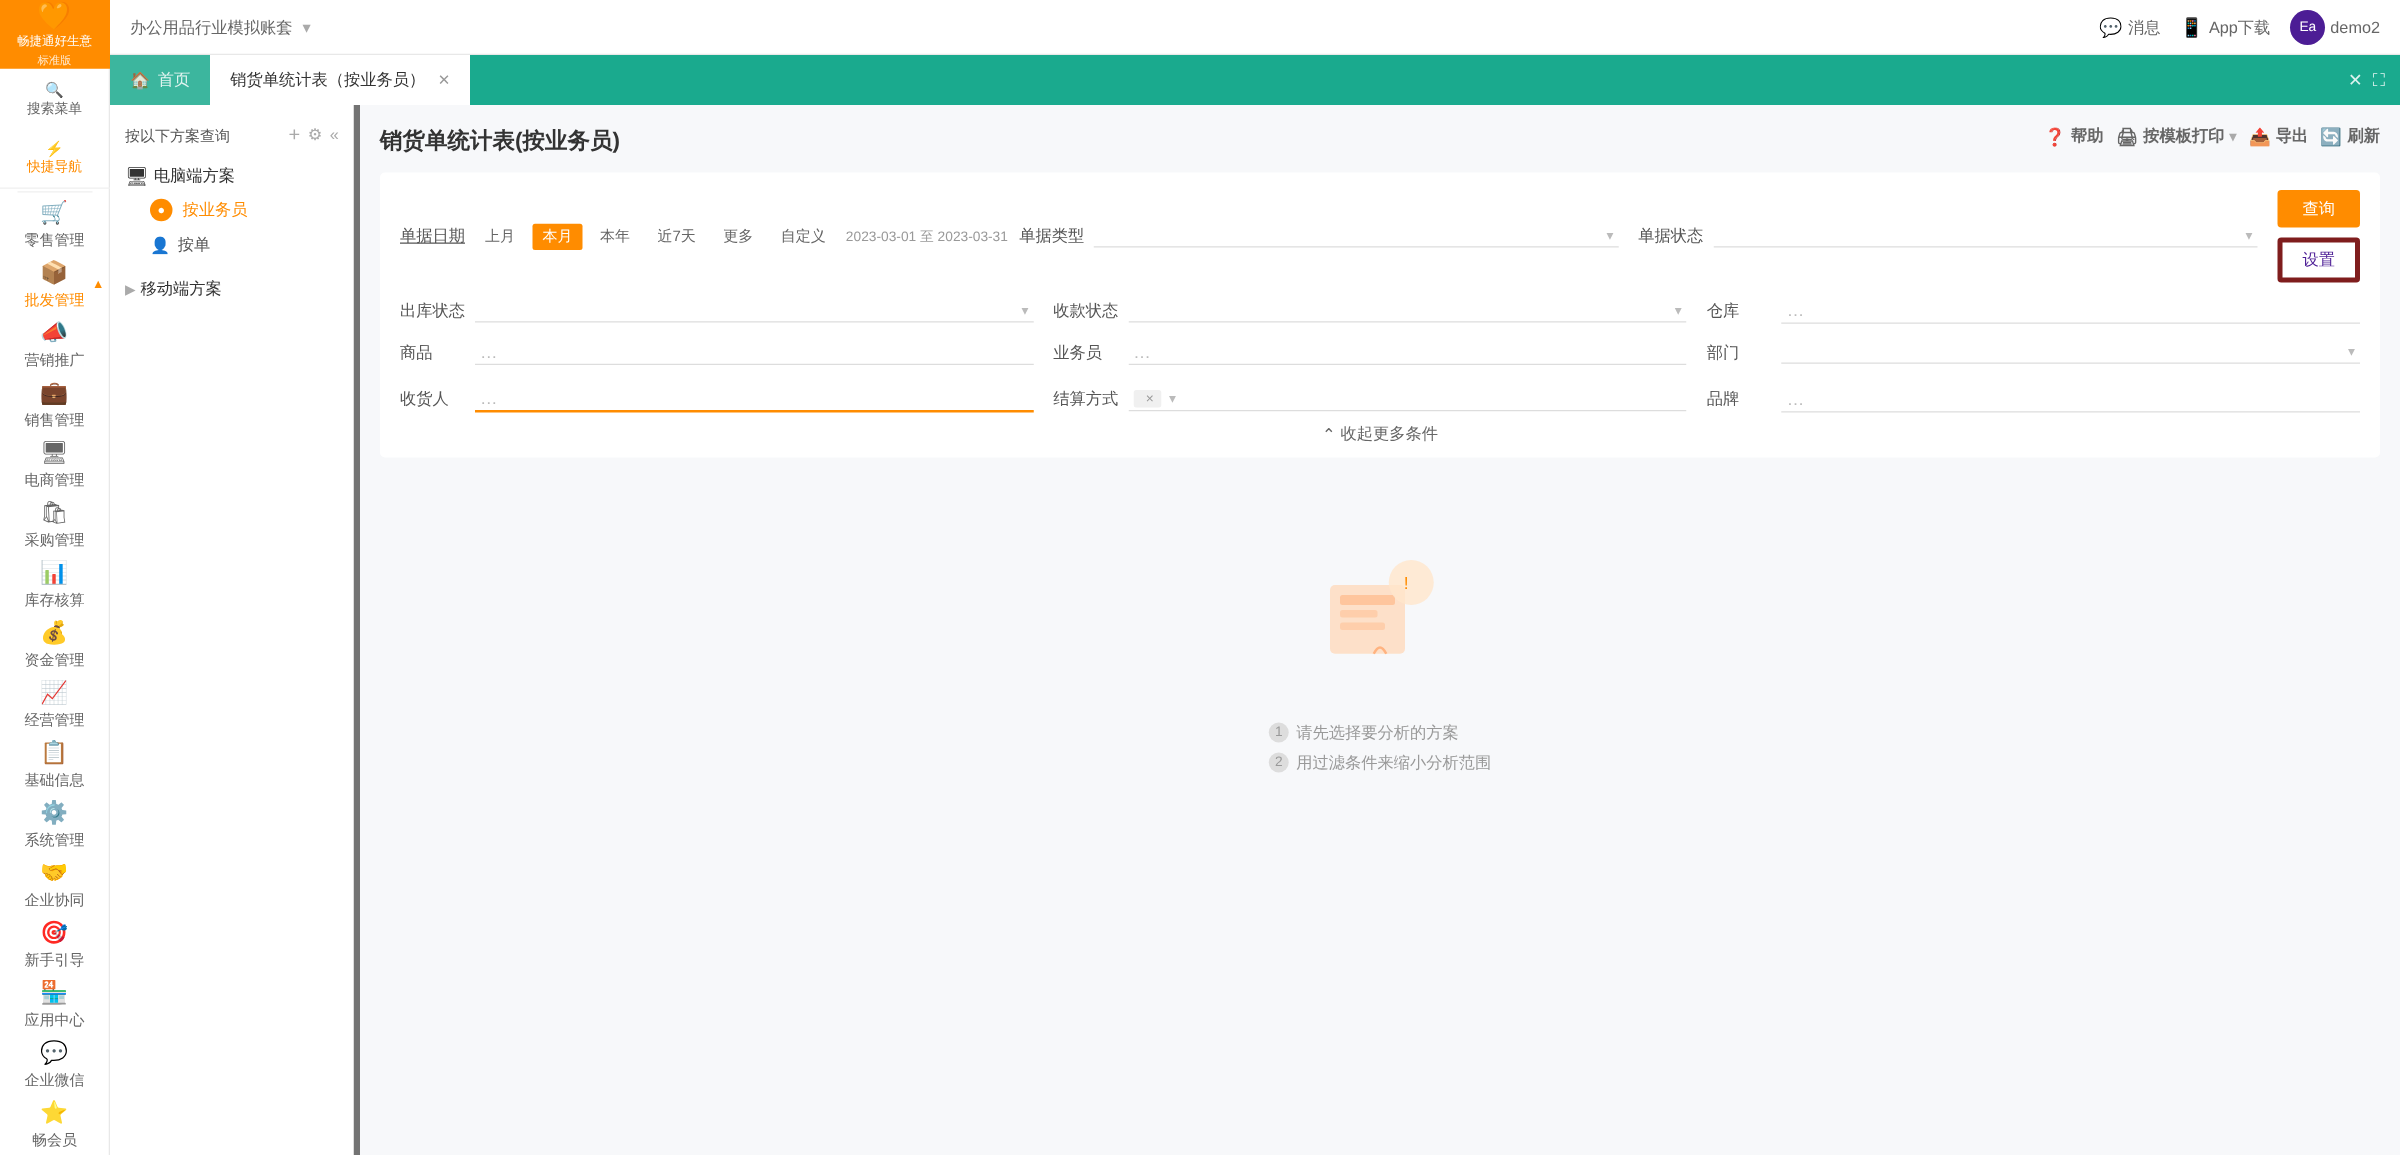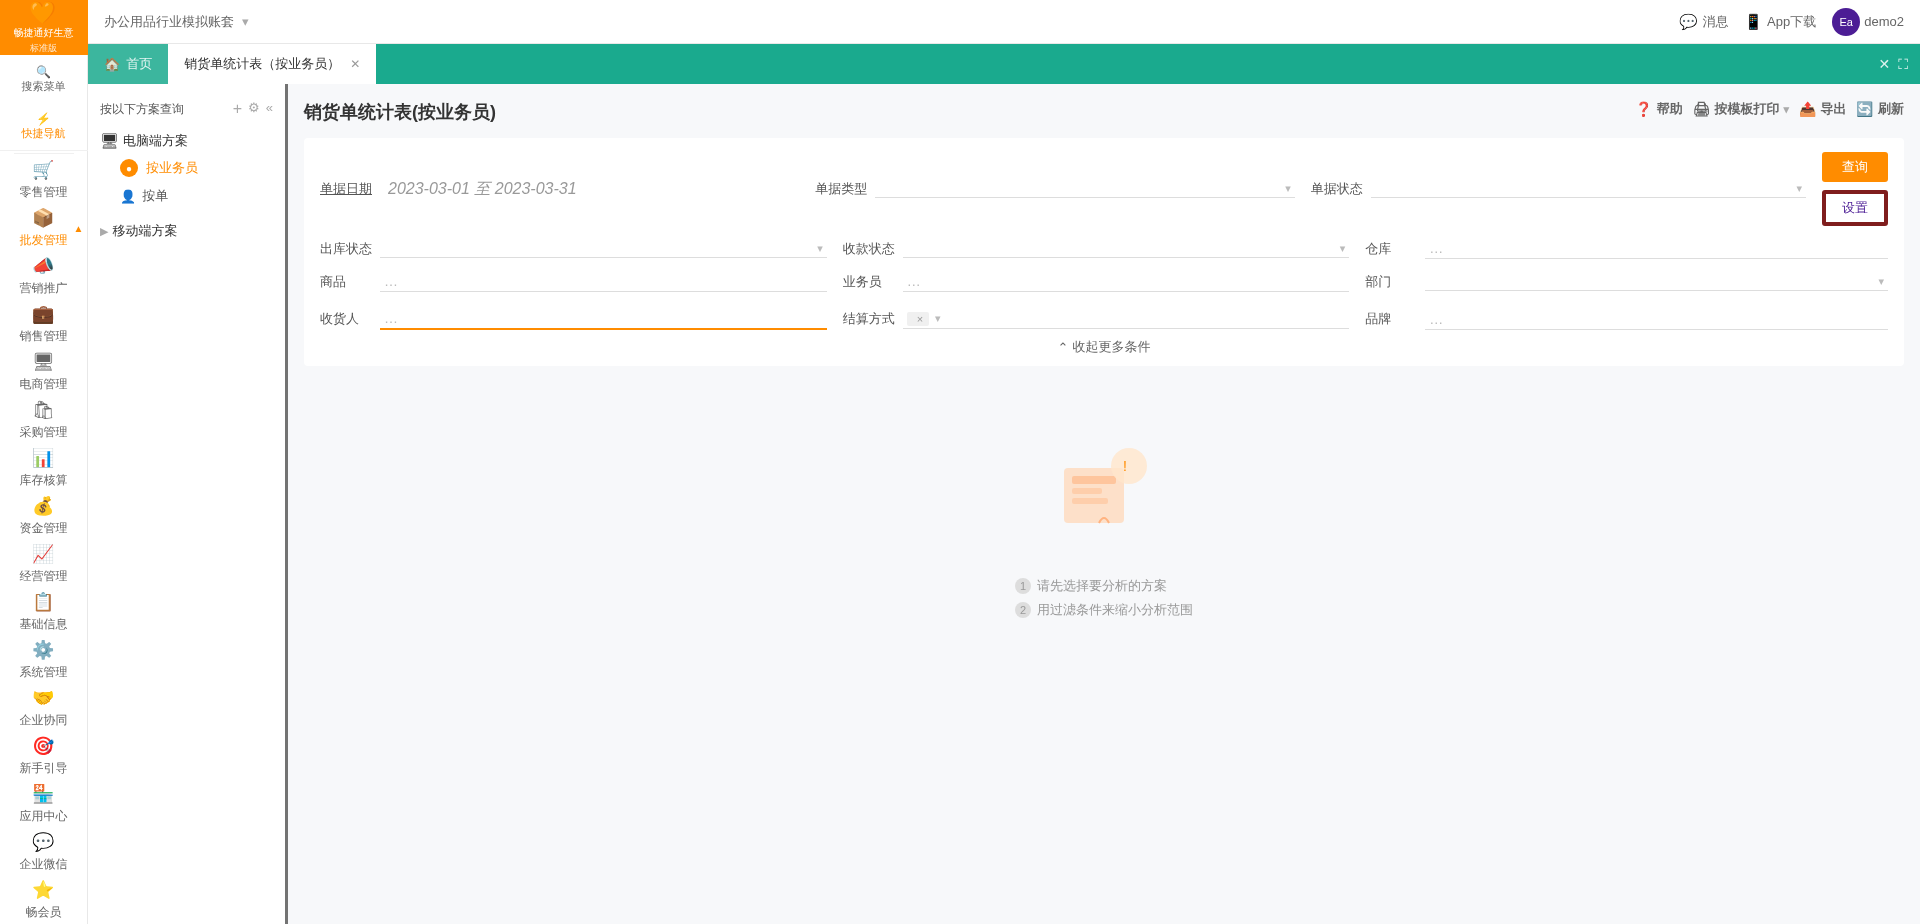--- a/index.html
+++ b/index.html
@@ -2,21 +2,21 @@
 <html><head>
   <meta charset="utf-8">
   <style>
     * { margin: 0; padding: 0; box-sizing: border-box; }
     body { font-family: 'Microsoft YaHei', Arial, sans-serif; font-size: 13px; background: #f5f5f5; color: #333; width: 1920px; height: 924px; overflow: hidden; display: flex; }
 
     
     .sidebar { width: 88px; background: #fff; border-right: 1px solid #e8e8e8; display: flex; flex-direction: column; align-items: center; height: 924px; }
     .sidebar-logo { width: 88px; height: 60px; background: #ff8c00; display: flex; flex-direction: column; align-items: center; justify-content: center; cursor: pointer; }
     .sidebar-logo-icon { font-size: 22px; color: #fff; }
-    .sidebar-logo-text { font-size: 11px; color: #fff; margin-top: 2px; font-family: Liberation Mono, monospace; }
+    .sidebar-logo-text { font-size: 11px; color: #fff; margin-top: 2px; }
     .sidebar-item { width: 88px; height: 54px; display: flex; flex-direction: column; align-items: center; justify-content: center; cursor: pointer; font-size: 12px; color: #666; border-bottom: none; }
     .sidebar-item.active { color: #ff8c00; }
     .sidebar-item .s-icon { font-size: 18px; margin-bottom: 3px; }
     .sidebar-search { width: 88px; height: 54px; display: flex; flex-direction: column; align-items: center; justify-content: center; cursor: pointer; font-size: 12px; color: #666; }
     .sidebar-nav { width: 88px; height: 54px; display: flex; flex-direction: column; align-items: center; justify-content: center; cursor: pointer; font-size: 12px; color: #ff8c00; border-bottom: 1px solid #f0f0f0; }
     .sidebar-divider { width: 60px; height: 1px; background: #f0f0f0; margin: 2px 0; }
 
     
     .main { flex: 1; display: flex; flex-direction: column; height: 924px; }
 
@@ -33,21 +33,21 @@
     .tab.home { background: rgba(255,255,255,0.15); }
     .tab.active { background: #fff; color: #333; }
     .tab-close { font-size: 12px; color: #999; margin-left: 4px; cursor: pointer; }
     .tabbar-right { margin-left: auto; display: flex; align-items: center; gap: 8px; padding-right: 12px; }
     .tabbar-icon-btn { color: rgba(255,255,255,0.85); cursor: pointer; font-size: 16px; }
 
     
     .content { flex: 1; display: flex; overflow: hidden; }
 
     
-    .left-panel { width: 200px; background: #fff; border-right: 3px solid #737373; padding: 10px 0; overflow-y: auto; }
+    .left-panel { width: 200px; background: #fff; border-right: 5px solid #737373; padding: 10px 0; overflow-y: auto; }
     .left-panel-header { display: flex; align-items: center; justify-content: space-between; padding: 6px 12px; font-size: 13px; color: #333; font-weight: 500; }
     .left-panel-header-icons { display: flex; gap: 6px; color: #aaa; }
     .left-panel-header-icons span { cursor: pointer; font-size: 14px; }
     .left-panel-section { padding: 0; }
     .left-panel-group { padding: 4px 12px; }
     .left-panel-group-title { display: flex; align-items: center; gap: 4px; font-size: 13px; color: #333; cursor: pointer; padding: 4px 0; }
     .left-panel-group-title .arrow { font-size: 11px; color: #aaa; }
     .left-panel-sub-item { display: flex; align-items: center; gap: 6px; padding: 5px 0 5px 20px; font-size: 13px; cursor: pointer; color: #ff8c00; }
     .left-panel-sub-item.normal { color: #555; }
     .left-panel-sub-item.active-item { color: #ff8c00; font-weight: 500; }
@@ -264,21 +264,29 @@
           </div>
         </div>
       </div>
 
       <div style="background:#fff;border-radius:4px;padding:14px 16px 10px 16px;margin-bottom:12px;position:relative;">
 
         <div style="display:flex;align-items:center;margin-bottom:12px;">
 
           <div style="display:flex;align-items:center;flex:1;">
             <span style="font-size:13px;color:#555;min-width:60px;text-decoration:underline;">单据日期</span>
-            <span style="font-size:16px;color:#999;margin-left:8px;font-style:italic;">2023-03-01 至 2023-03-31</span>
+            <div style="display:flex;align-items:center;gap:6px;">
+              <span class="date-btn">上月</span>
+              <span class="date-btn active">本月</span>
+              <span class="date-btn">本年</span>
+              <span class="date-btn">近7天</span>
+              <span class="date-btn">更多</span>
+              <span class="date-btn">自定义</span>
+            </div>
+            <span style="font-size:11px;color:#999;margin-left:8px;">2023-03-01 至 2023-03-31</span>
           </div>
 
           <div style="display:flex;align-items:center;flex:1;">
             <span style="font-size:13px;color:#555;min-width:60px;">单据类型</span>
             <div style="flex:1;border-bottom:1px solid #ddd;display:flex;align-items:center;justify-content:space-between;padding:2px 4px;cursor:pointer;margin-right:16px;">
               <span style="color:#bbb;font-size:13px;"></span>
               <span style="color:#bbb;font-size:11px;">▾</span>
             </div>
           </div>
 

